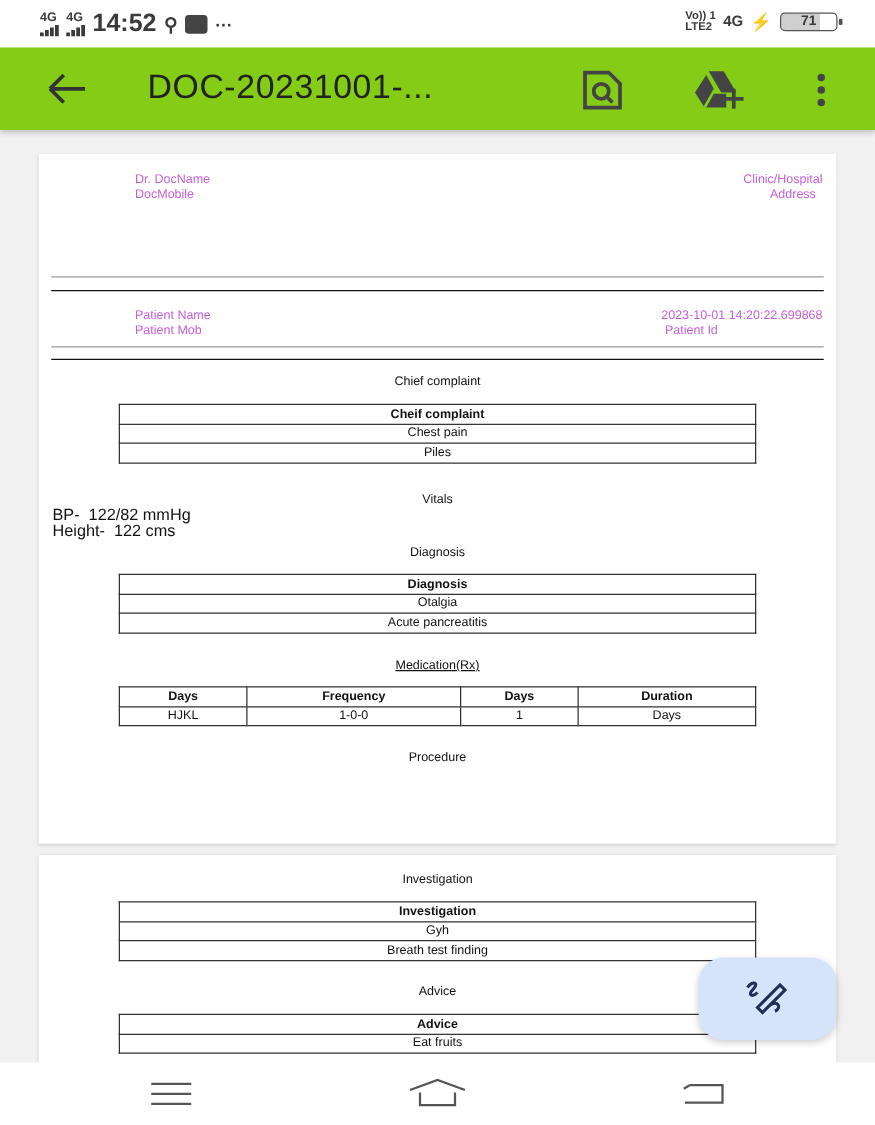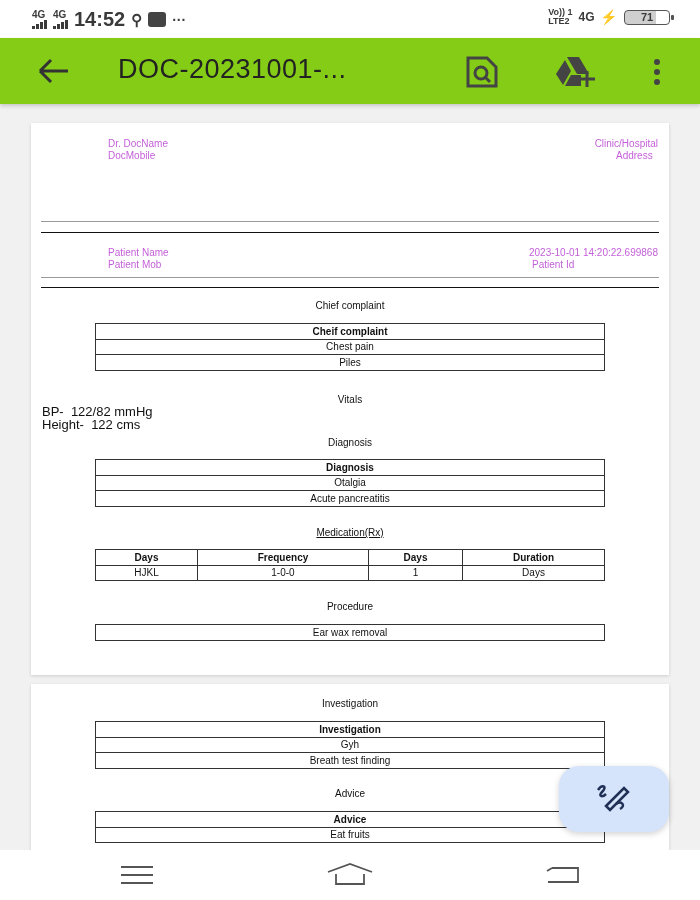--- a/index.html
+++ b/index.html
@@ -170,23 +170,20 @@
         <td>1-0-0</td>
         <td>1</td>
         <td>Days</td>
       </tr>
     </tbody>
       </table>
 
     <div class="sec" style="top:478px;">Procedure</div>
     <table class="tbl" style="top:501px;">
       <tbody>
-      <tr>
-            <td>Ear wax removal</td>
-          </tr>
     </tbody>
       </table>
   </div>
 
   <div class="page page2">
     <div class="sec" style="top:14px;">Investigation</div>
     <table class="tbl" style="top:37px;">
       <tbody>
           <tr>
             <th>Investigation</th>

